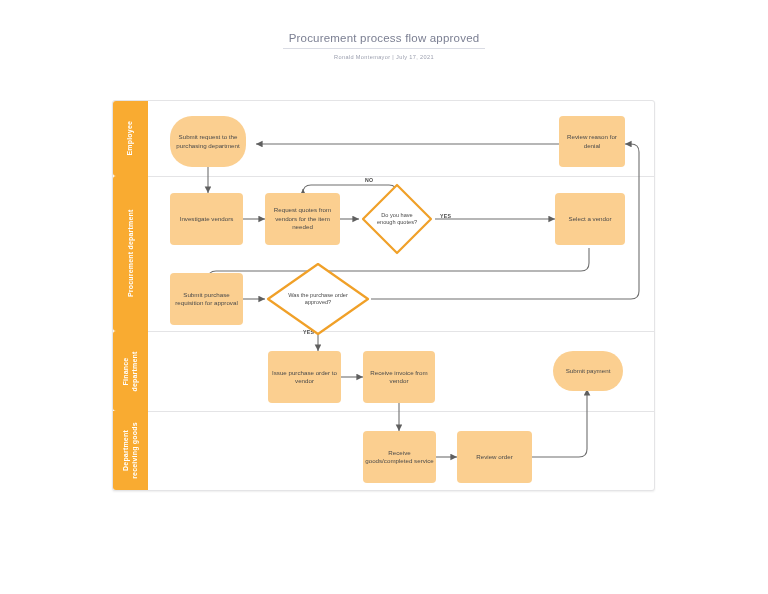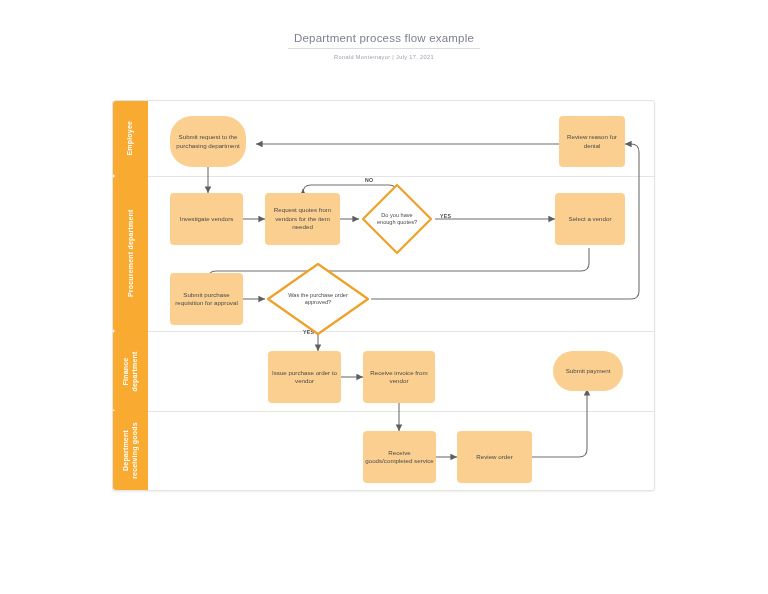--- a/index.html
+++ b/index.html
@@ -133,21 +133,21 @@
     color: #4a4a4a;
     letter-spacing: .3px;
   }
 </style>
 </head>
 <body>
 
 <div id="page">
 
   <div id="title-block">
-    <div id="doc-title">Department process flow example</div>
+    <div id="doc-title">Procurement process flow approved</div>
     <div id="doc-byline">Ronald Montemayor  |  July 17, 2021</div>
   </div>
 
   <div id="frame">
 
     <div class="lane-header" style="top:0; height:75px;">
       <span class="lane-label">Employee</span>
     </div>
     <div class="lane-divider" style="top:75px;"></div>
 

